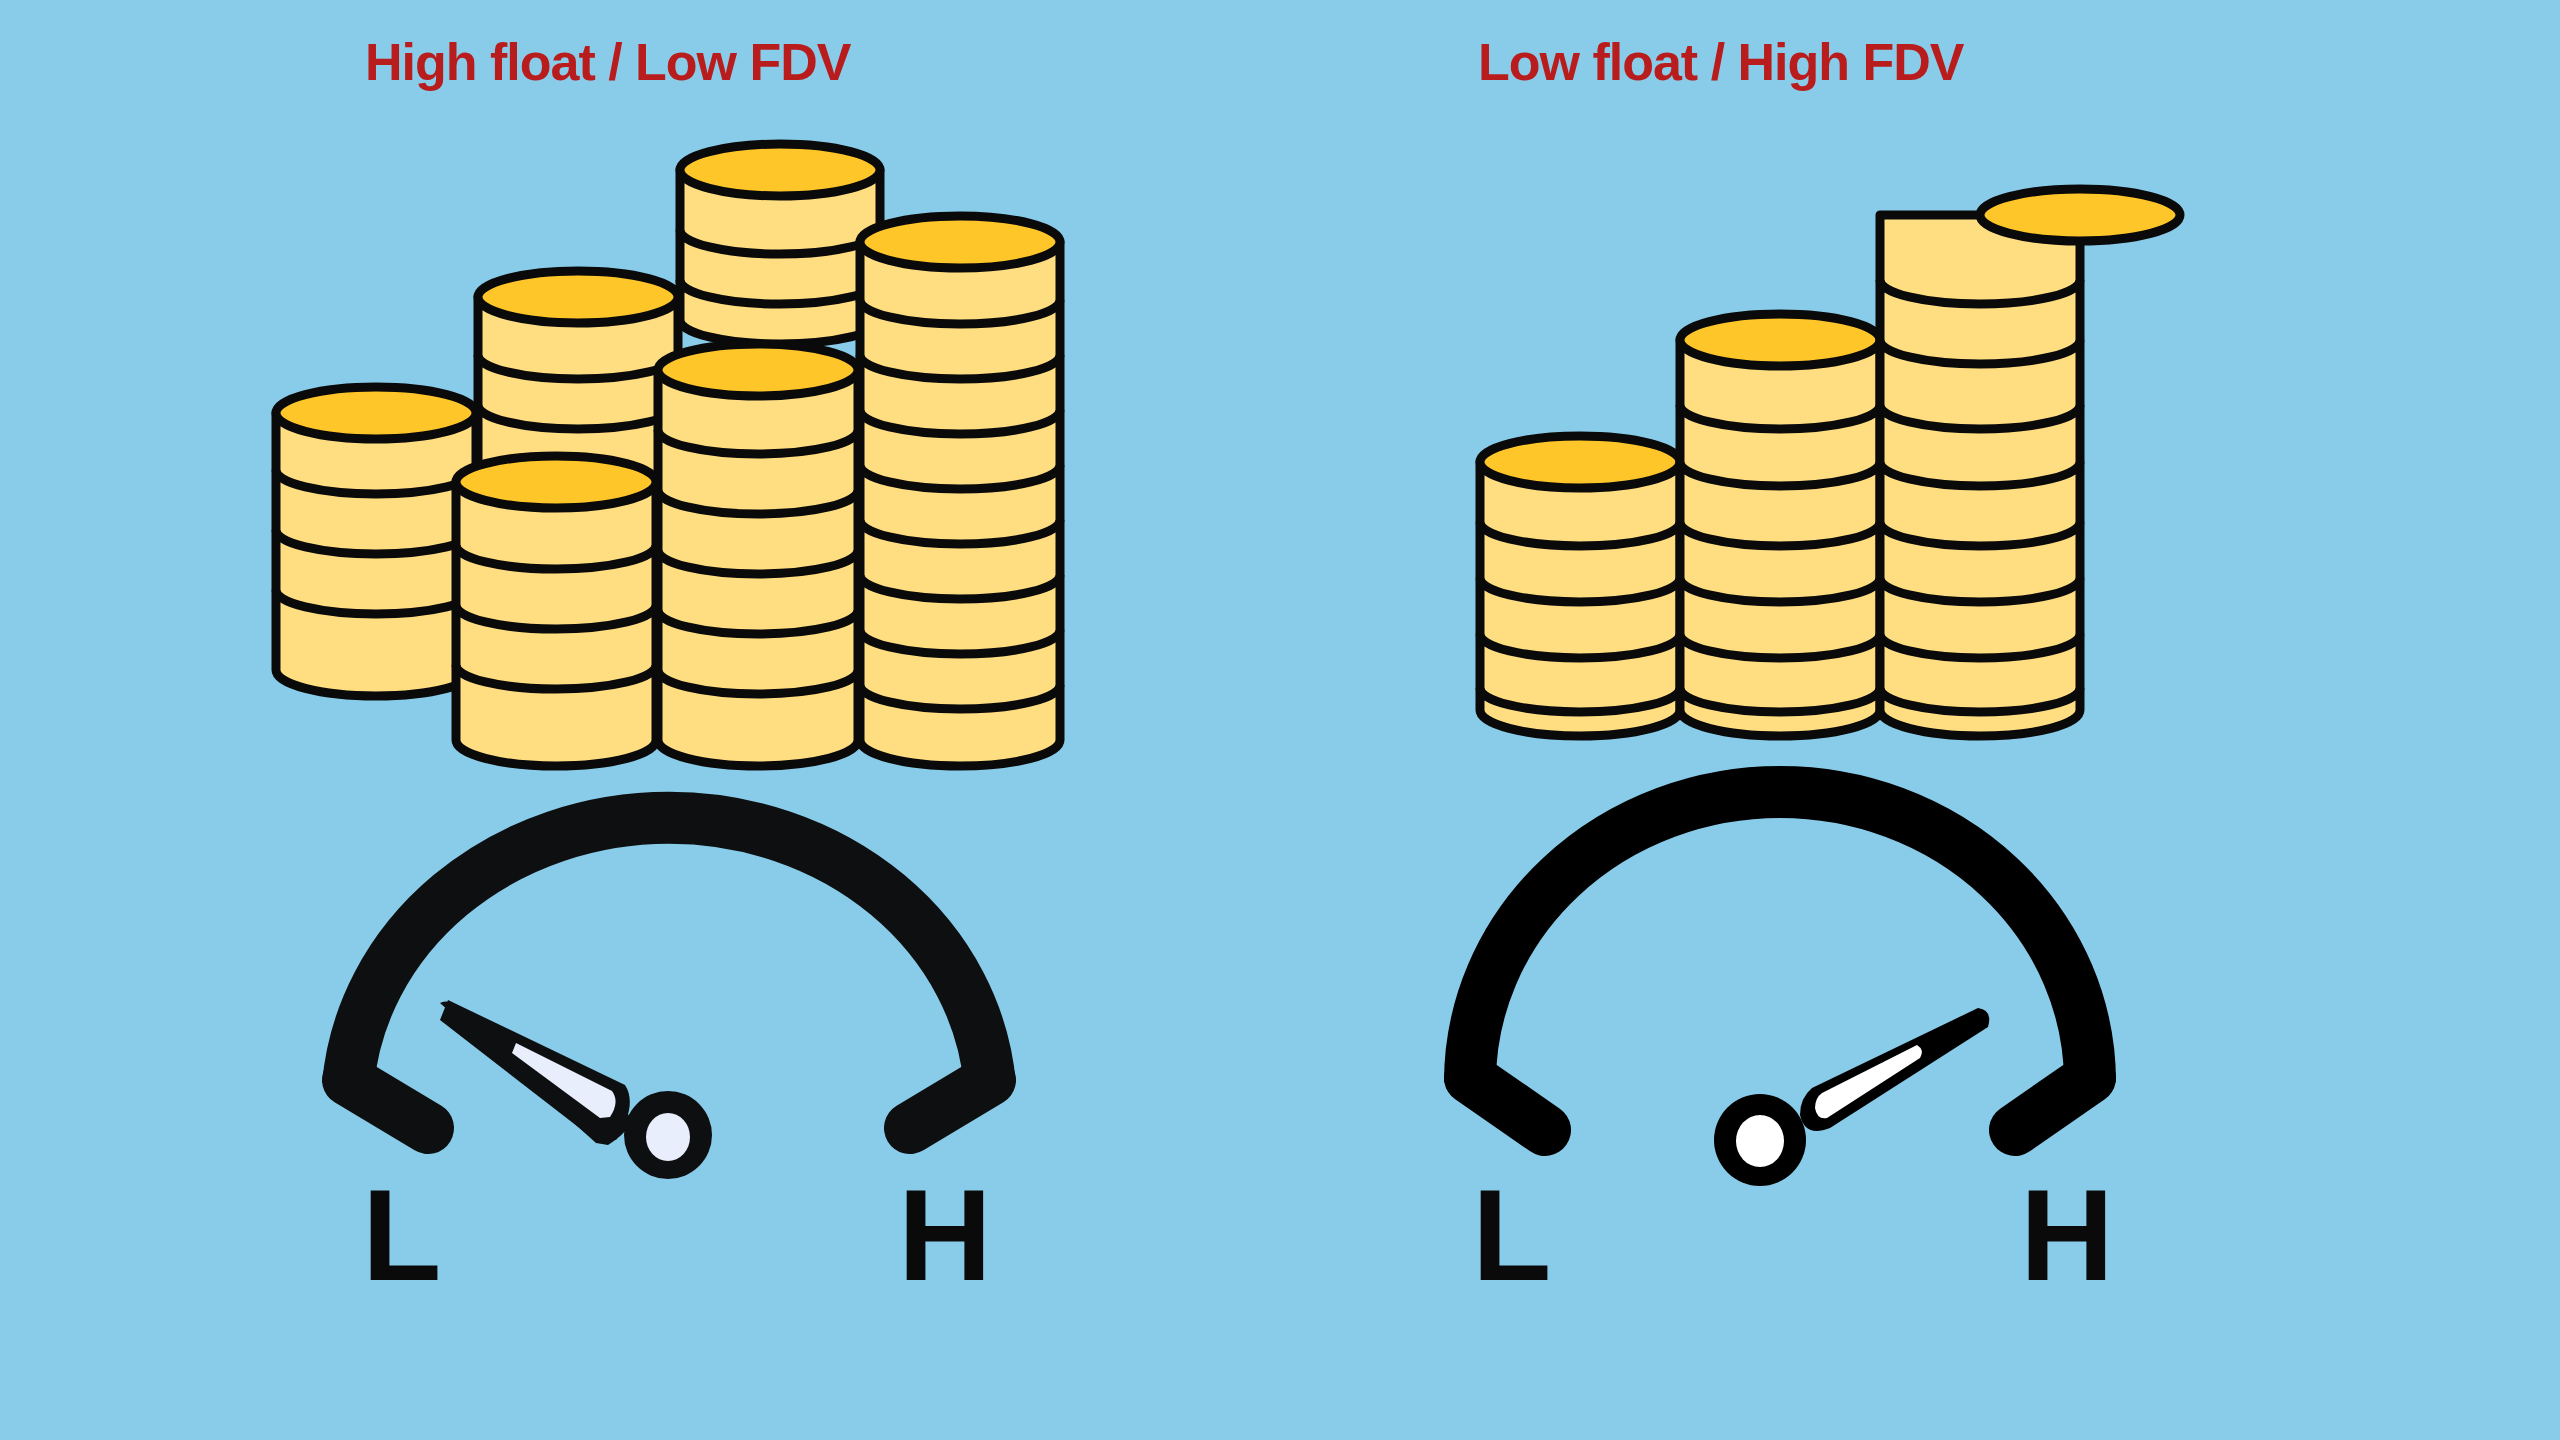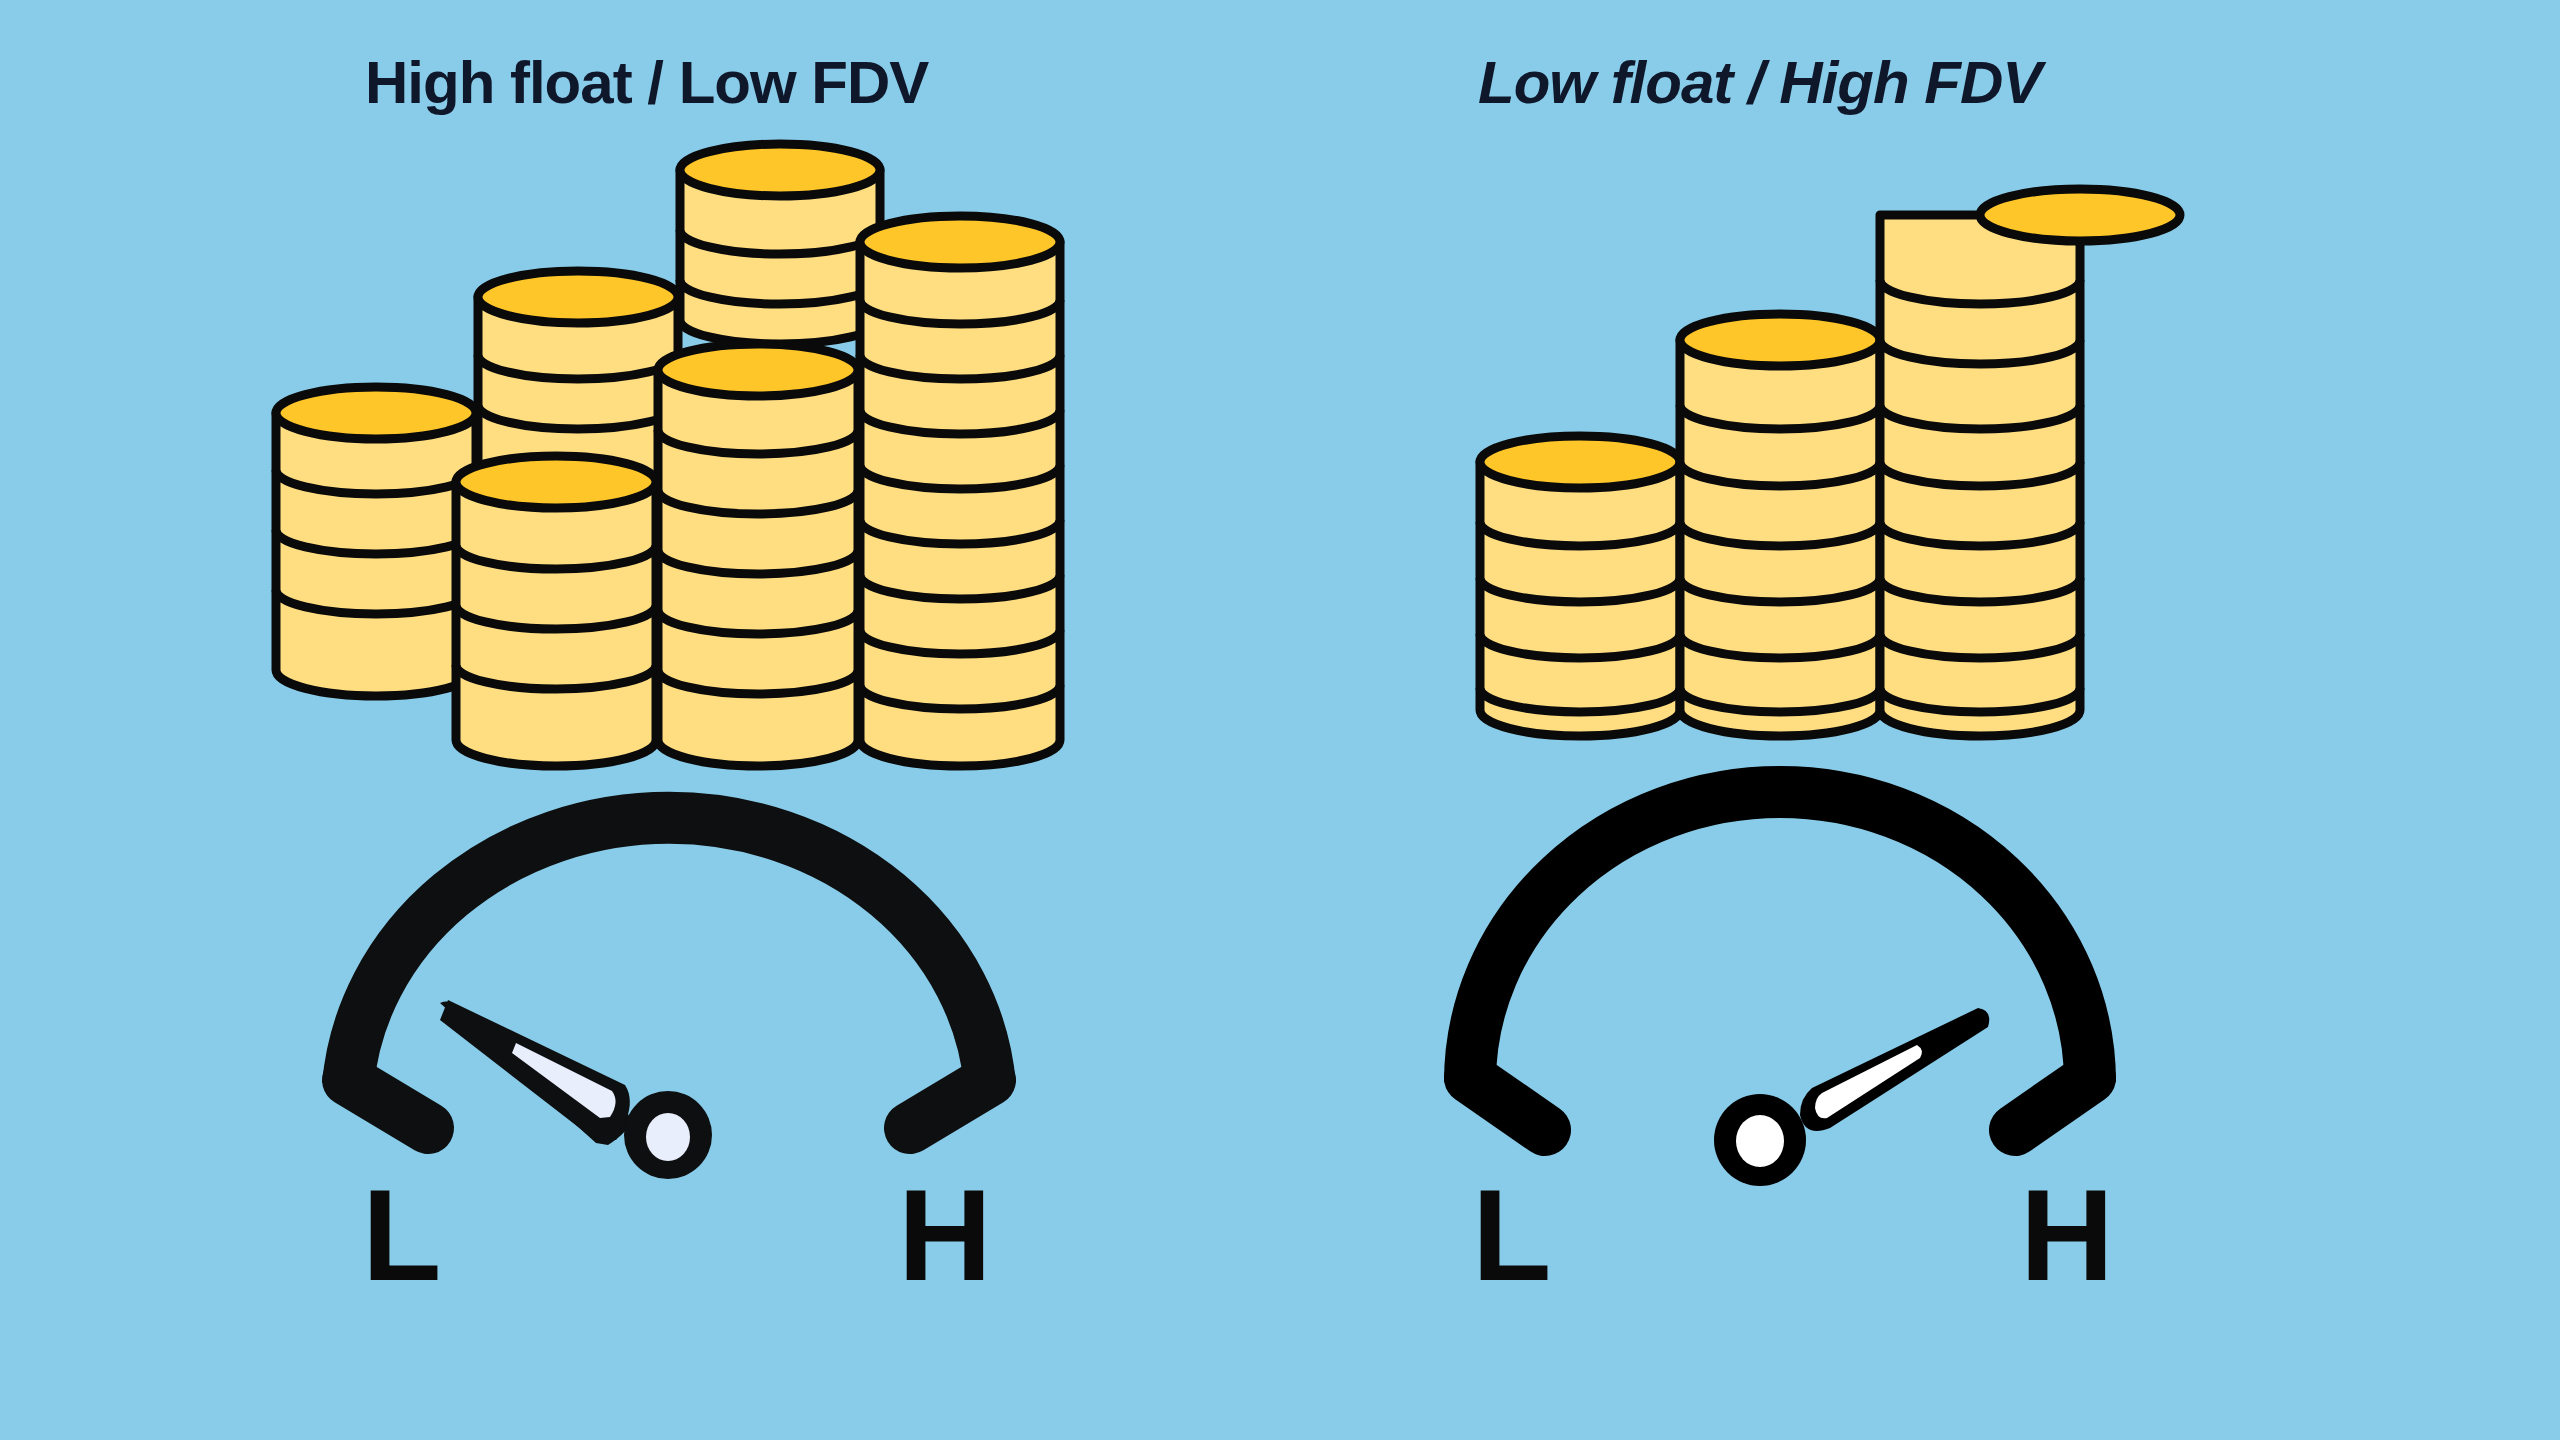--- a/index.html
+++ b/index.html
@@ -4,25 +4,25 @@
   <style>
     html, body { margin: 0; padding: 0; }
     body {
       width: 2560px; height: 1440px; overflow: hidden;
       background: #89cce9;
       font-family: "Liberation Sans", "DejaVu Sans", sans-serif;
       position: relative;
     }
     .title {
       position: absolute; top: 32px;
-      font-weight: 700; font-size: 60px; color: #0f172a;
-      letter-spacing: -1px; white-space: nowrap; margin-top: 16px;
+      font-weight: 700; font-size: 52px; color: #b91c1c;
+      letter-spacing: -1px; white-space: nowrap;
     }
     #title-left { left: 365px; }
-    #title-right { left: 1478px; font-style: italic; }
+    #title-right { left: 1478px; }
     svg.art { position: absolute; left: 0; top: 0; }
     .gauge-label {
       position: absolute; font-weight: 700; font-size: 130px; color: #0a0a0a; line-height: 1;
     }
   </style>
 </head>
 <body>
 
 <div id="title-left" class="title">High float / Low FDV</div>
 <div id="title-right" class="title">Low float / High FDV</div>

